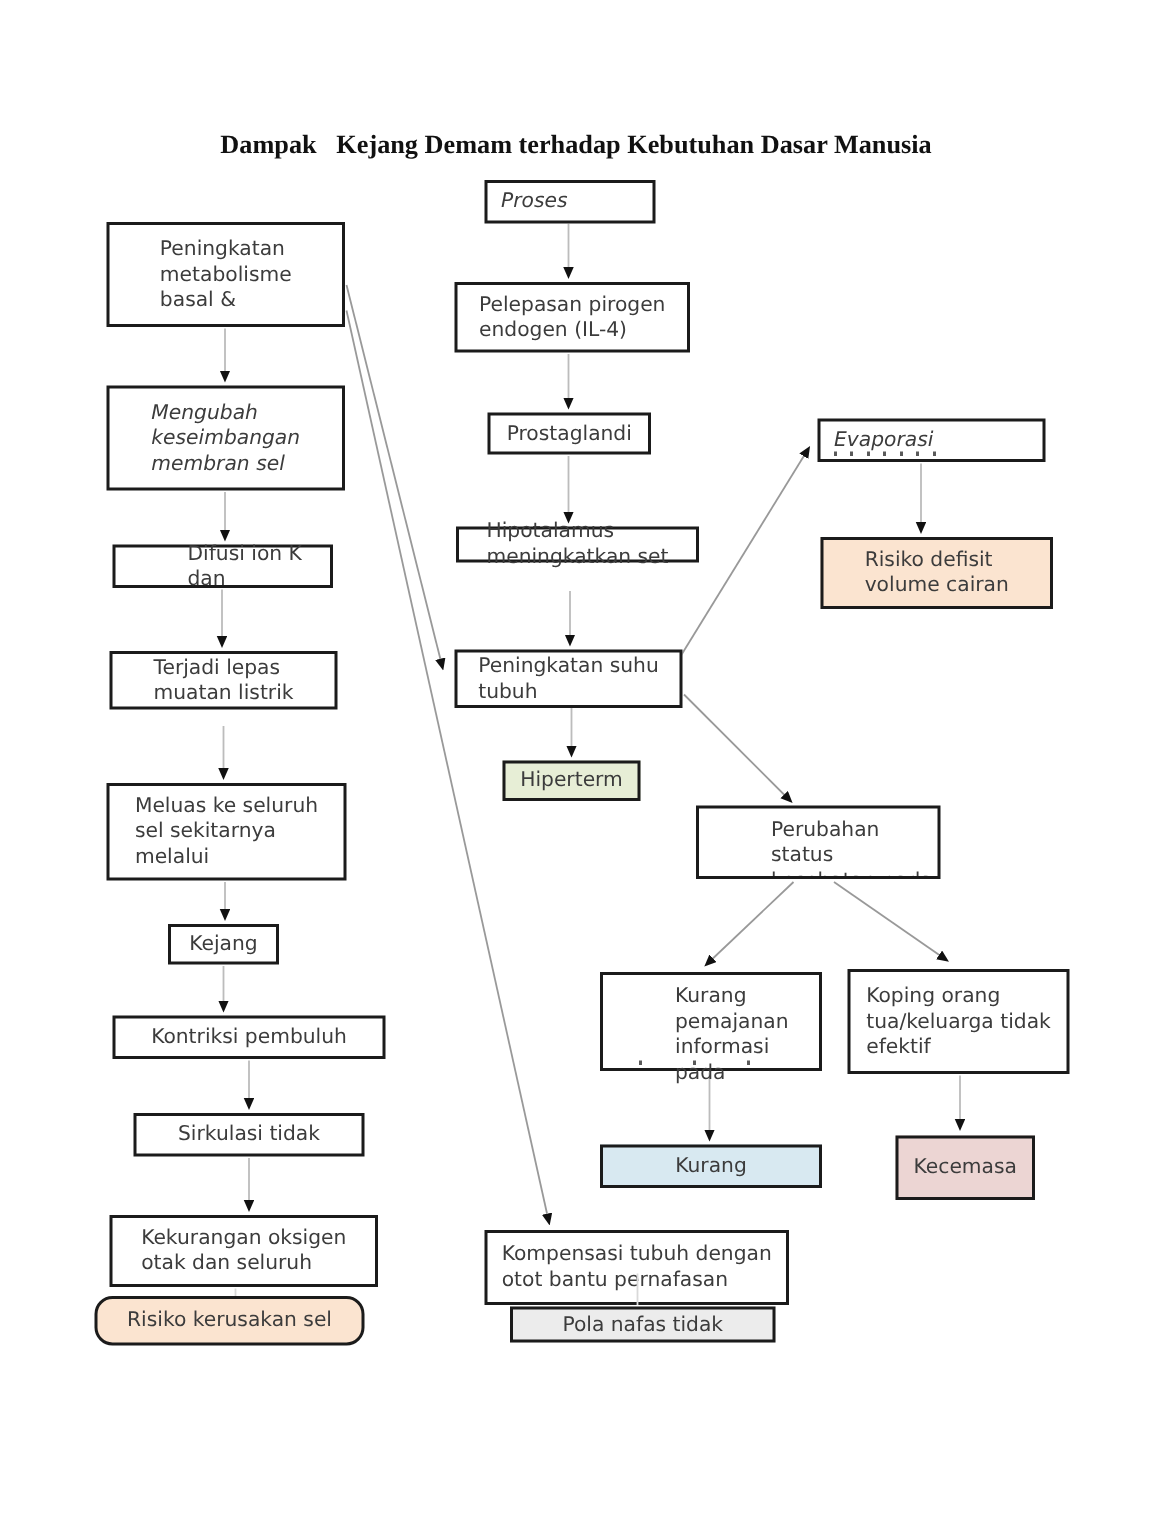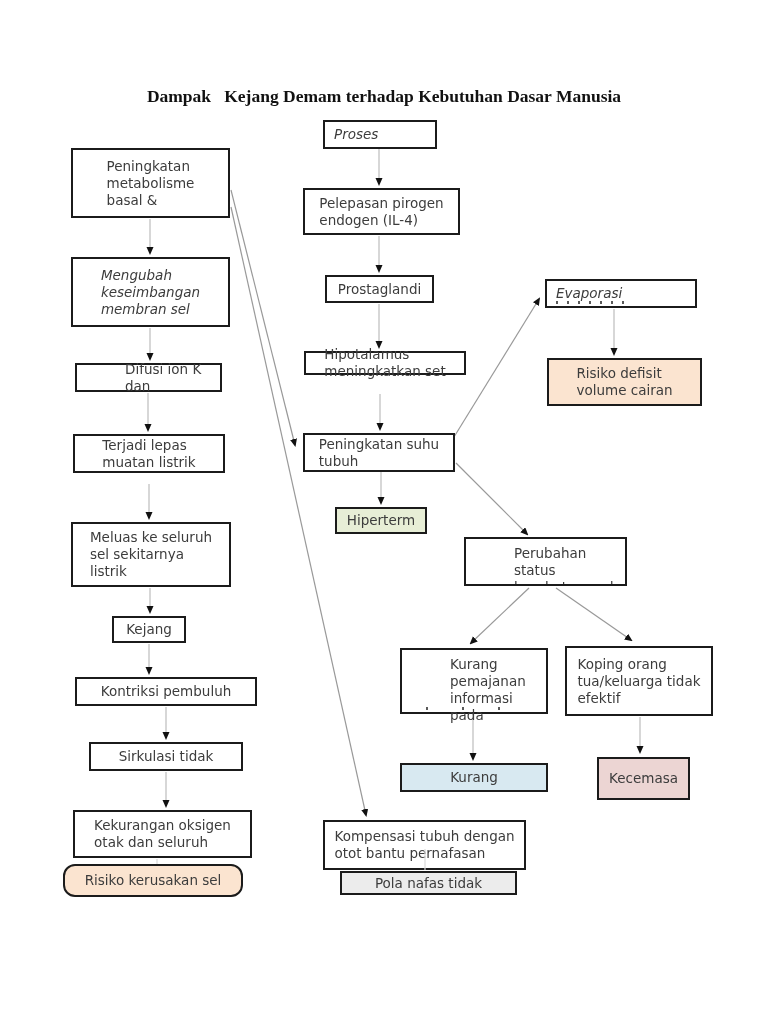--- a/index.html
+++ b/index.html
@@ -63,21 +63,21 @@
 metabolisme
 basal &amp;</div>
       <div class="node" style="left: 71px; top: 257px; width: 159px; height: 70px; background: rgb(255, 255, 255); font-style: italic;">Mengubah
 keseimbangan
 membran sel</div>
       <div class="node" style="left: 75px; top: 363px; width: 147px; height: 29px; background: rgb(255, 255, 255); padding-left: 48px;">Difusi ion K dan</div>
       <div class="node" style="left: 73px; top: 434px; width: 152px; height: 39px; background: rgb(255, 255, 255);">Terjadi lepas
 muatan listrik</div>
       <div class="node" style="left: 71px; top: 522px; width: 160px; height: 65px; background: rgb(255, 255, 255);">Meluas ke seluruh
 sel sekitarnya
-listrik</div>
+melalui</div>
       <div class="node" style="left: 112px; top: 616px; width: 74px; height: 27px; background: rgb(255, 255, 255);">Kejang</div>
       <div class="node" style="left: 75px; top: 677px; width: 182px; height: 29px; background: rgb(255, 255, 255);">Kontriksi pembuluh</div>
       <div class="node" style="left: 89px; top: 742px; width: 154px; height: 29px; background: rgb(255, 255, 255);">Sirkulasi tidak</div>
       <div class="node" style="left: 73px; top: 810px; width: 179px; height: 48px; background: rgb(255, 255, 255);">Kekurangan oksigen
 otak dan seluruh</div>
       <div class="node" style="left: 63px; top: 864px; width: 180px; height: 33px; background: rgb(251, 228, 208); border-radius: 12px;">Risiko kerusakan sel</div>
       <div class="node align-left" style="left: 323px; top: 120px; width: 114px; height: 29px; background: rgb(255, 255, 255);">Proses</div>
       <div class="node" style="left: 303px; top: 188px; width: 157px; height: 47px; background: rgb(255, 255, 255);">Pelepasan pirogen
 endogen (IL-4)</div>
       <div class="node" style="left: 325px; top: 275px; width: 109px; height: 28px; background: rgb(255, 255, 255);">Prostaglandi</div>

